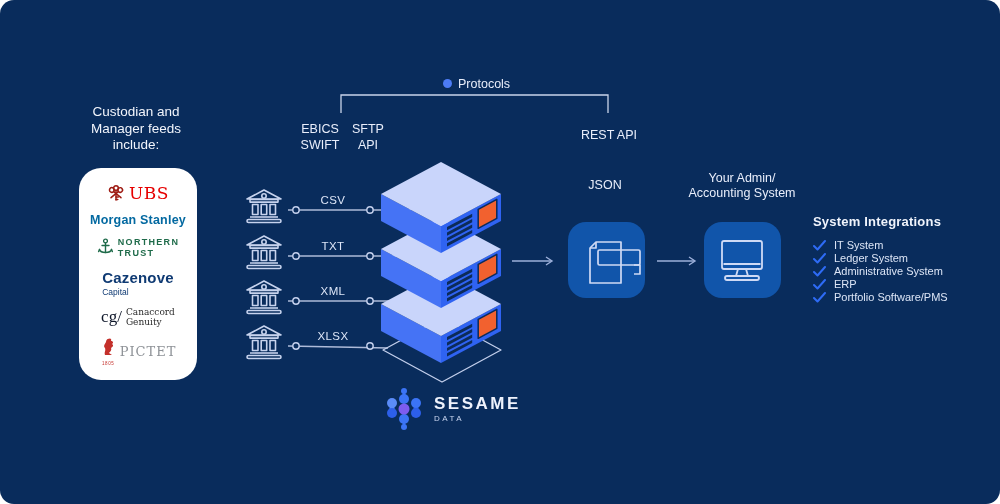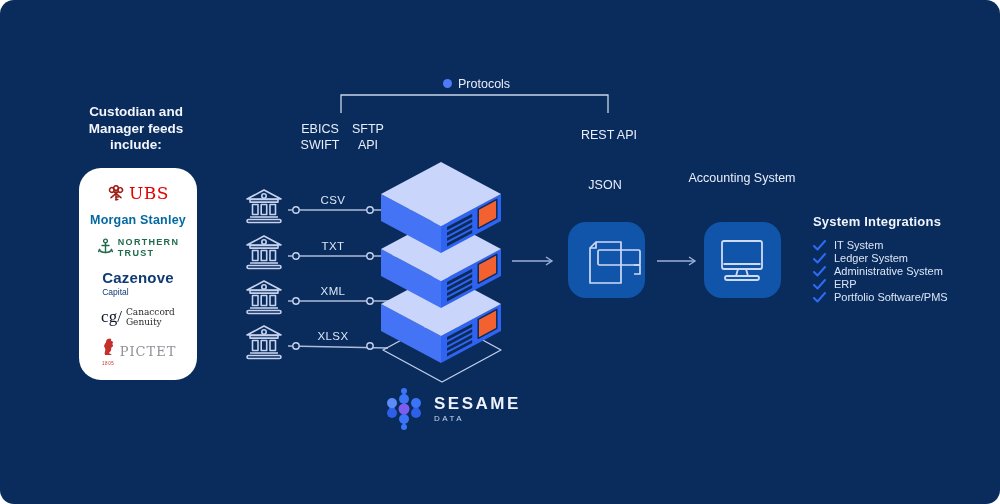--- a/index.html
+++ b/index.html
@@ -6,21 +6,21 @@
   .canvas{
     position:relative;width:1000px;height:504px;background:#092c5c;
     border-radius:14px;overflow:hidden;
     font-family:"Liberation Sans",sans-serif;
   }
   .abs{position:absolute;}
   .lbl{position:absolute;color:#e9eefb;font-size:12.5px;line-height:16px;text-align:center;}
   .fmt{position:absolute;color:#dde6f8;font-size:11.5px;letter-spacing:.4px;text-align:center;width:60px;}
   .svg-layer{position:absolute;left:0;top:0;}
   
-  .intro{left:56px;top:104px;width:160px;font-size:13.5px;line-height:16.5px;color:#f2f5fc;font-weight:bold;}
+  .intro{left:56px;top:104px;width:160px;font-size:13.5px;line-height:16.5px;color:#f2f5fc;}
   
   .protocols-word{left:458px;top:76px;font-size:12.5px;color:#e9eefb;}
   .protocols-dot{left:443px;top:79px;width:9px;height:9px;border-radius:50%;background:#4d7cf6;}
   
   .card{
     left:79px;top:168px;width:118px;height:212px;background:#ffffff;border-radius:22px;
     display:flex;flex-direction:column;align-items:center;justify-content:space-between;
     padding:15px 0 14px 0;box-sizing:border-box;
   }
   .logo-row{display:flex;align-items:center;gap:4px;}
@@ -210,20 +210,21 @@
       <g fill="none" stroke="#cfdaf5" stroke-width="1.7" stroke-linejoin="round">
         <path d="M28,20 L53,20 L53,61 L22,61 L22,26 Z"></path>
         <path d="M28,20 L28,26 L22,26"></path>
         <rect x="30" y="28" width="42" height="15" rx="1.5"></rect>
         <path d="M66,43 L72,43 L72,52 L66,52"></path>
       </g>
     </svg>
   </div>
 
   <div class="lbl" style="left:672px;top:171px;width:140px;line-height:15px;">
+    <div>Your Admin/</div>
     <div>Accounting System</div>
   </div>
   <div class="iconbox" style="left:704px;top:222px;">
     <svg width="77" height="76" viewBox="0 0 77 76">
       <g fill="none" stroke="#cfdaf5" stroke-width="1.8" stroke-linejoin="round">
         <rect x="18" y="19" width="40" height="28" rx="2"></rect>
         <line x1="19.5" y1="42" x2="56.5" y2="42"></line>
         <path d="M34,47 L42,47 L44,54 L32,54 Z"></path>
         <rect x="21" y="54" width="34" height="4" rx="2"></rect>
       </g>

